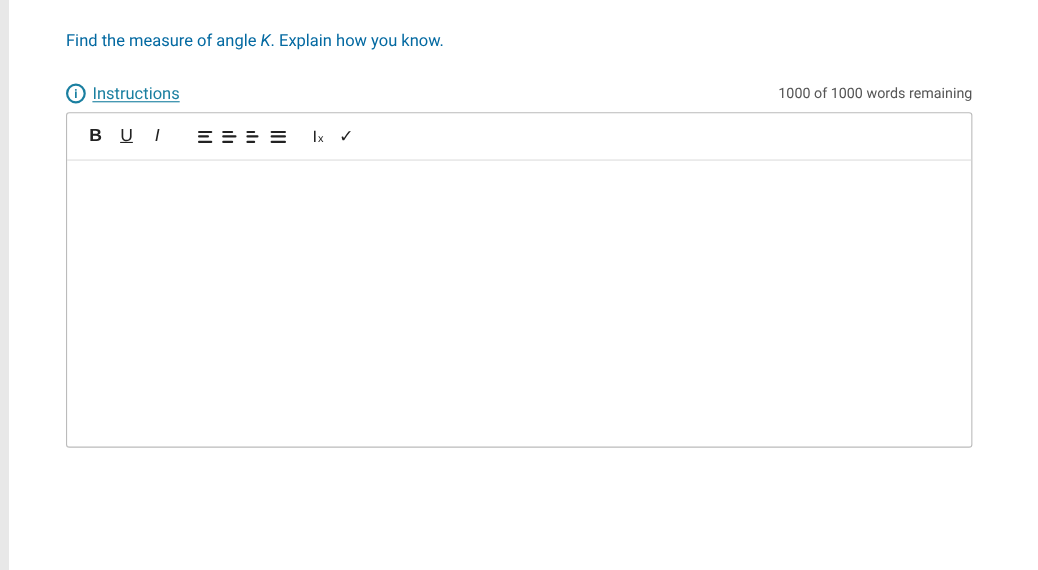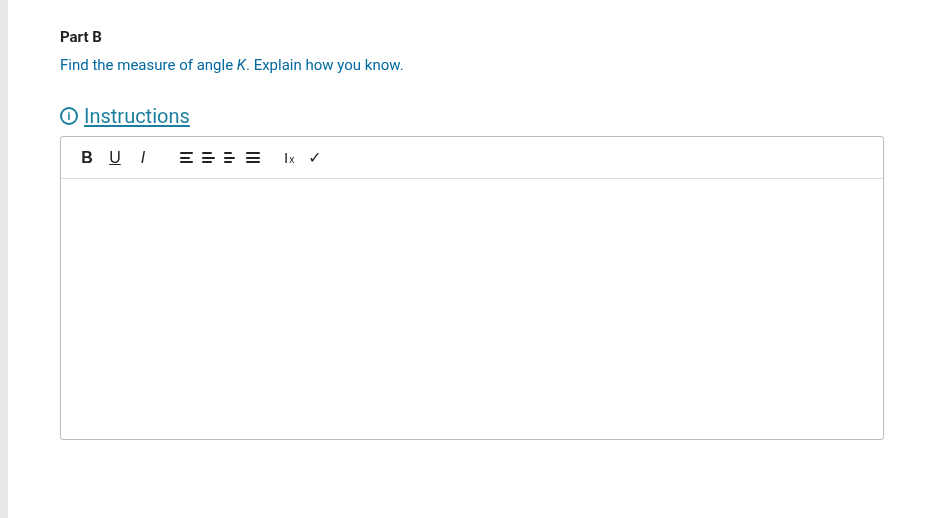--- a/index.html
+++ b/index.html
@@ -60,21 +60,21 @@
       align-items: center;
       justify-content: center;
       color: #1a7fa0;
       font-size: 11px;
       font-weight: 700;
       flex-shrink: 0;
     }
 
     .instructions-label {
       color: #1a7fa0;
-      font-size: 20px;
+      font-size: 15px;
       text-decoration: underline;
       text-underline-offset: 2px;
       cursor: pointer;
       text-align: center;
     }
 
     .words-remaining {
       font-size: 13px;
       color: #555;
     }
@@ -208,31 +208,31 @@
       background: #e8e8e8;
     }
   </style>
 </head>
 <body>
 
 <div class="left-bar"></div>
 
 <div class="page-container">
 
-  <div class="part-label">Part B</div>
 
   <div class="question-text">
     <span>Find the measure of angle </span><em>K</em><span>. Explain how you know.</span>
   </div>
 
   <div class="instructions-row">
     <div class="instructions-left">
       <div class="info-icon">i</div>
       <span class="instructions-label">Instructions</span>
     </div>
+    <span class="words-remaining">1000 of 1000 words remaining</span>
   </div>
 
   <div class="editor-container">
     <div class="toolbar">
 
       <button class="toolbar-btn bold">B</button>
 
       <button class="toolbar-btn underline">U</button>
 
       <button class="toolbar-btn italic">I</button>

